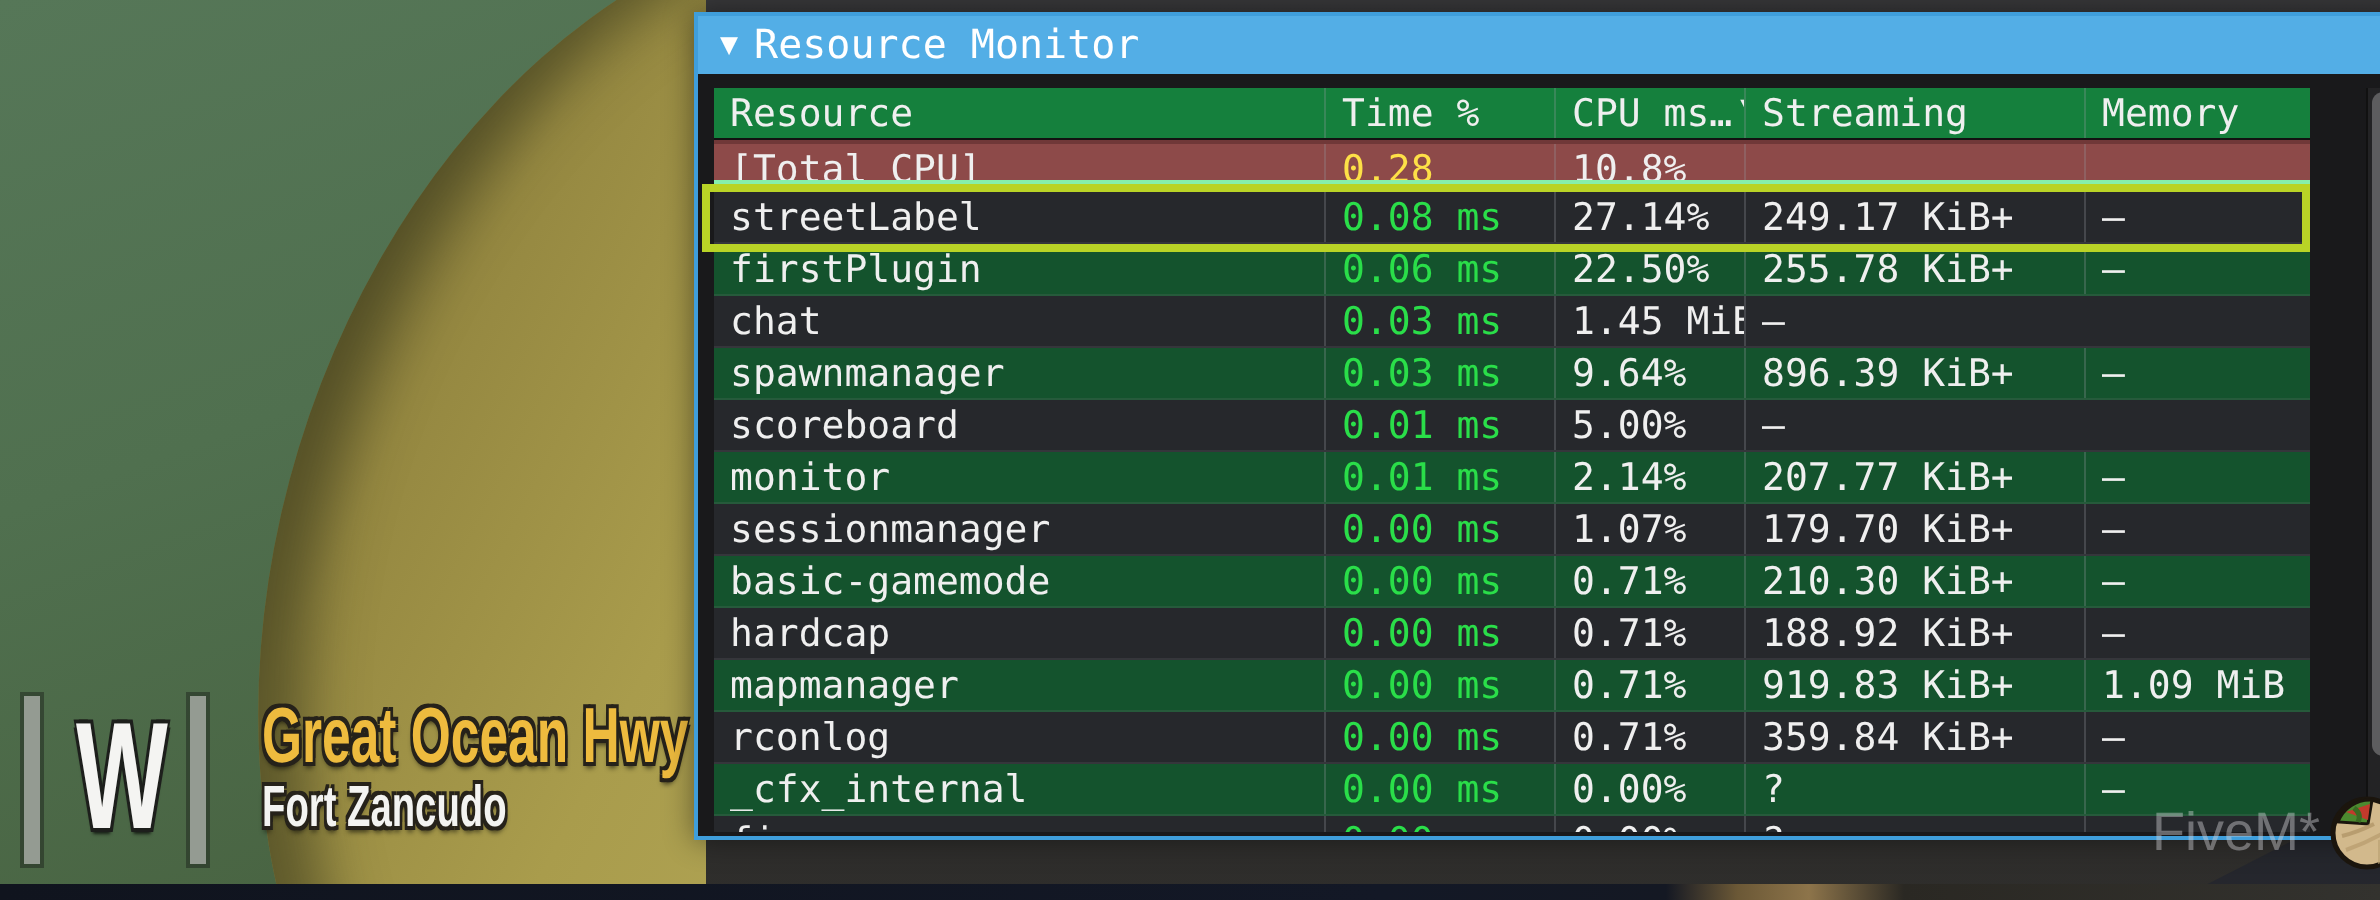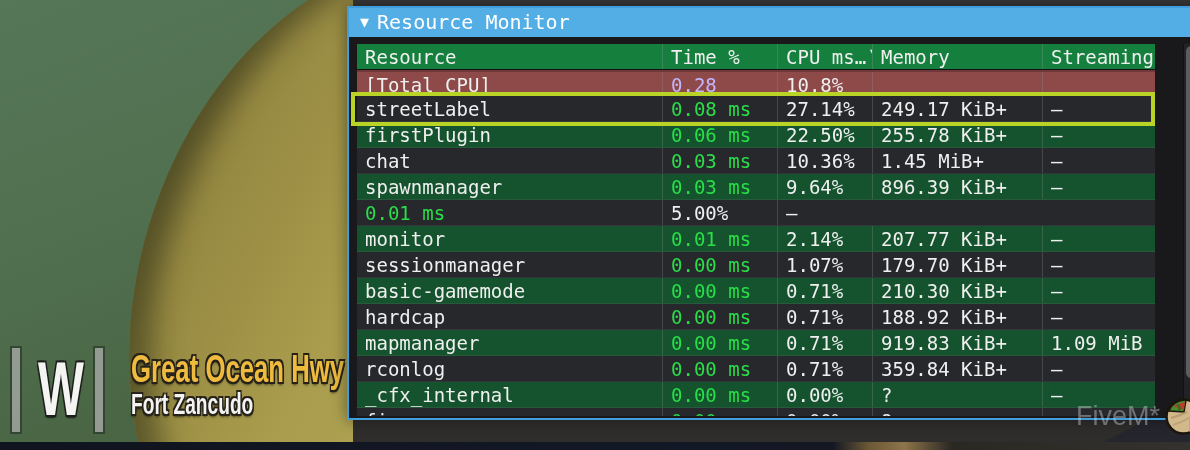--- a/index.html
+++ b/index.html
@@ -72,22 +72,22 @@
     display:grid; grid-template-columns:305px 115px 95px 170px 113px;
     height:26px; line-height:26px; white-space:nowrap;
   }
   .thead{ background:#15803d; border-bottom:1px solid #121212; box-sizing:border-box;}
   .hcell,.cell{ padding-left:8px; overflow:hidden; box-sizing:border-box; }
   .hcell:not(:first-child),.cell:not(:first-child){ border-left:1px solid rgba(150,155,160,.28); }
   .sort{ font-size:11px; vertical-align:top; line-height:18px; margin-left:4px; }
   .trow{ background:#14532d; border-bottom:1px solid rgba(120,124,130,.18); box-sizing:border-box; }
   .trow:nth-child(even){ background:#26282c; }
   .trow .c-cpu{ color:var(--cpu-green,#2ade49); }
-  .trow.total{ background:var(--total-red,#8d4a49); border-top:2px solid #703838; border-bottom:1px solid #86efac; }
-  .trow.total .c-cpu{ color:#c4b5fd;text-decoration:underline; }
+  .trow.total{ background:var(--total-red,#8d4a49); border-top:2px solid #703838; border-bottom:6px solid #86efac; }
+  .trow.total .c-cpu{ color:#fde047;text-decoration:underline; }
   .scrollbar{
     position:absolute; right:3px; top:36px; bottom:3px; width:15px; background:#232325;
     border-left:1px solid #111;
   }
   .scroll-thumb{
     position:absolute; left:2px; top:2px; width:11px; height:332px;
     background:#5d5d5f; border-radius:6px;
   }
   .hl-box{
     position:absolute; left:351px; top:92px; width:804px; height:34px;
@@ -124,22 +124,22 @@
 
   <div class="panel">
     <div class="titlebar">
       <span class="tri">▼</span><span>Resource Monitor</span>
     </div>
     <div class="tablewrap">
       <div class="thead">
         <div class="hcell">Resource</div>
         <div class="hcell">Time %</div>
         <div class="hcell"><span>CPU ms…</span><span class="sort">▼</span></div>
+        <div class="hcell">Streaming</div>
         <div class="hcell">Memory</div>
-        <div class="hcell">Streaming</div>
       </div>
       <div id="rows">
           <div class="trow total">
             <div class="cell c-resource">[Total CPU]</div>
             <div class="cell c-cpu">0.28</div>
             <div class="cell c-time">10.8%</div>
             <div class="cell c-memory"></div>
             <div class="cell c-streaming"></div>
           </div>
           <div class="trow highlight">
@@ -152,32 +152,32 @@
           <div class="trow">
             <div class="cell c-resource">firstPlugin</div>
             <div class="cell c-cpu">0.06 ms</div>
             <div class="cell c-time">22.50%</div>
             <div class="cell c-memory">255.78 KiB+</div>
             <div class="cell c-streaming">–</div>
           </div>
           <div class="trow">
             <div class="cell c-resource">chat</div>
             <div class="cell c-cpu">0.03 ms</div>
-            <div class="cell c-time">10.36%</div>
             <div class="cell c-memory">1.45 MiB+</div>
             <div class="cell c-streaming">–</div>
           </div>
           <div class="trow">
             <div class="cell c-resource">spawnmanager</div>
             <div class="cell c-cpu">0.03 ms</div>
             <div class="cell c-time">9.64%</div>
             <div class="cell c-memory">896.39 KiB+</div>
             <div class="cell c-streaming">–</div>
           </div>
           <div class="trow">
+            <div class="cell c-resource">scoreboard</div>
             <div class="cell c-cpu">0.01 ms</div>
             <div class="cell c-time">5.00%</div>
             <div class="cell c-streaming">–</div>
           </div>
           <div class="trow">
             <div class="cell c-resource">monitor</div>
             <div class="cell c-cpu">0.01 ms</div>
             <div class="cell c-time">2.14%</div>
             <div class="cell c-memory">207.77 KiB+</div>
             <div class="cell c-streaming">–</div>

